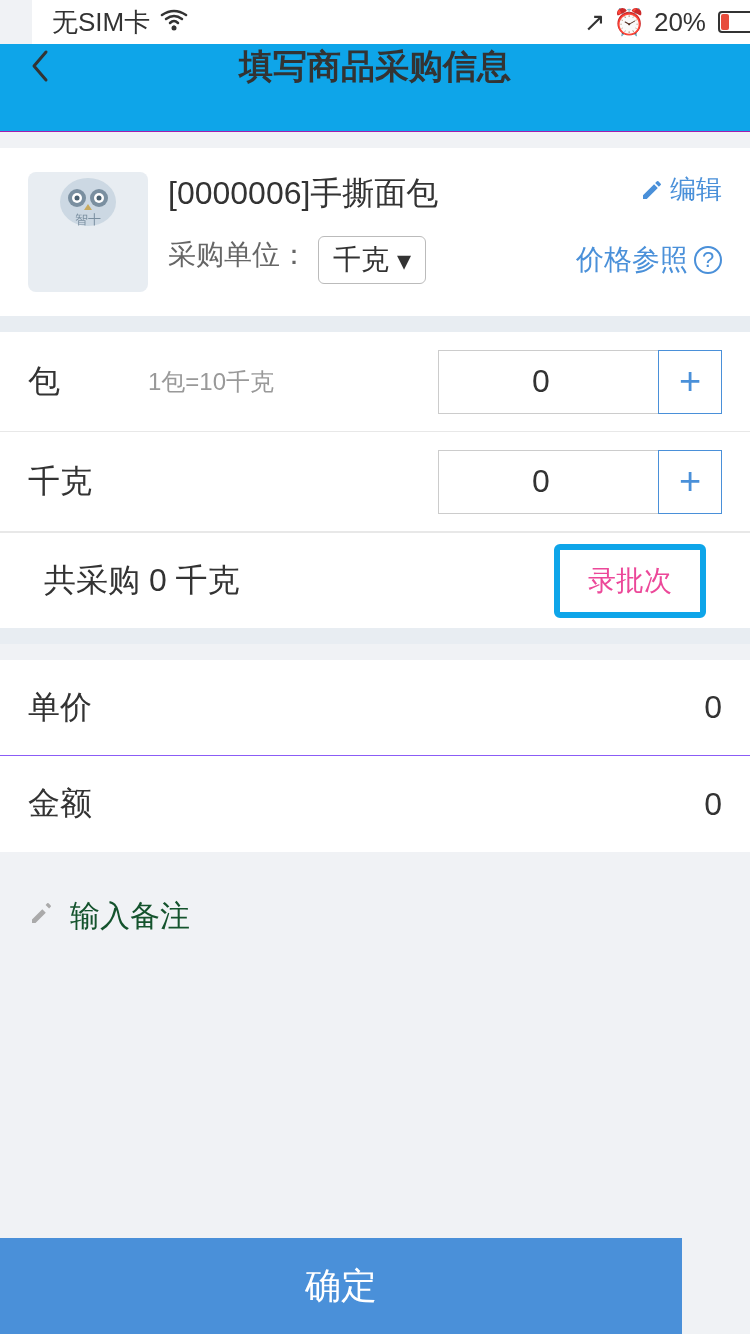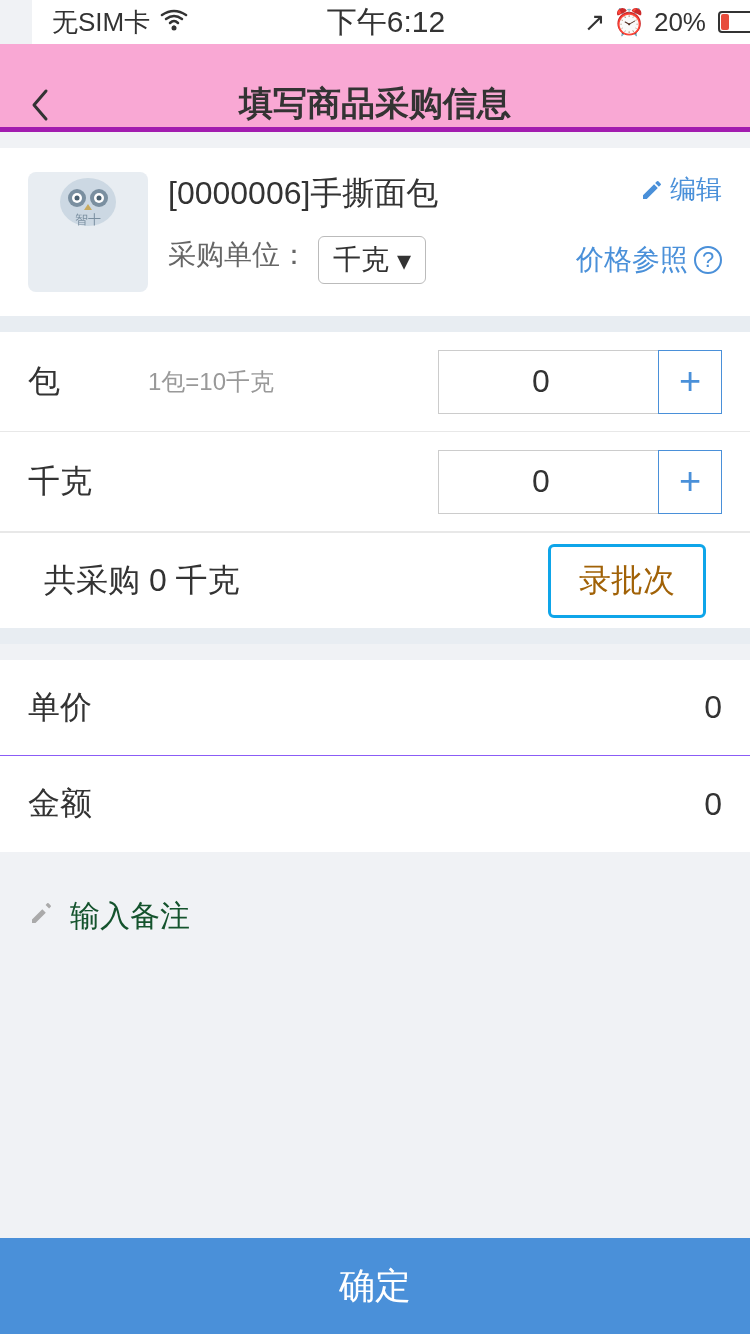--- a/index.html
+++ b/index.html
@@ -56,25 +56,25 @@
       bottom: 1px;
       width: 20%;
       background: #e74c3c;
       border-radius: 2px;
     }
 
     
     .nav-bar {
       width: 100%;
       height: 88px;
-      background: #f9a8d4;
-      display: flex;
-      align-items: flex-end;
+      background: #0ea5e9;
+      display: flex;
+      align-items: flex-start;
       justify-content: center;
-      border-bottom: 5px solid #a21caf;
+      border-bottom: 1px solid #a21caf;
       position: relative;
     }
     .nav-back {
       position: absolute;
       left: 24px;
       font-size: 40px;
       color: #333;
       cursor: pointer;
       display: flex;
       align-items: center;
@@ -241,24 +241,24 @@
       padding: 0 44px;
       height: 96px;
       background: #fff;
       border-top: 1px solid #e8e8e8;
     }
     .summary-text {
       font-size: 32px;
       color: #333;
     }
     .batch-btn {
-      border: 3px solid #0ea5e9;
-      background: #fff;
-      color: #a16207;
-      font-size: 32px;
+      border: 6px solid #0ea5e9;
+      background: #fff;
+      color: #ec4899;
+      font-size: 28px;
       padding: 12px 28px;
       border-radius: 6px;
       cursor: pointer;
     }
 
     
     .price-section {
       background: #fff;
       margin-top: 16px;
     }
@@ -305,21 +305,21 @@
     .content-area {
       min-height: 300px;
       background: #f0f2f5;
     }
 
     
     .confirm-btn-wrap {
       position: fixed;
       bottom: 0;
       left: 0;
-      width: 750px;
+      width: 682px;
       background: #4a90d9;
       height: 96px;
       display: flex;
       align-items: center;
       justify-content: center;
       cursor: pointer;
     }
     .confirm-btn-label {
       font-size: 36px;
       color: #fff;
@@ -335,21 +335,20 @@
     <span>
       <svg width="28" height="22" viewBox="0 0 28 22">
         <path d="M14 18 Q14 18 14 18" stroke="#333" stroke-width="3" fill="none" stroke-linecap="round"></path>
         <path d="M10 14 Q14 10 18 14" stroke="#333" stroke-width="2.5" fill="none" stroke-linecap="round"></path>
         <path d="M6 10 Q14 4 22 10" stroke="#333" stroke-width="2.5" fill="none" stroke-linecap="round"></path>
         <path d="M2 6 Q14 -2 26 6" stroke="#333" stroke-width="2.5" fill="none" stroke-linecap="round"></path>
         <circle cx="14" cy="19" r="2.5" fill="#333"></circle>
       </svg>
     </span>
   </div>
-  <div class="status-center">下午6:12</div>
   <div class="status-right">
     <span>↗</span>
     <span>⏰</span>
     <span>20%</span>
     <span class="battery-icon">
       <span class="battery-fill"></span>
     </span>
   </div>
 </div>
 

